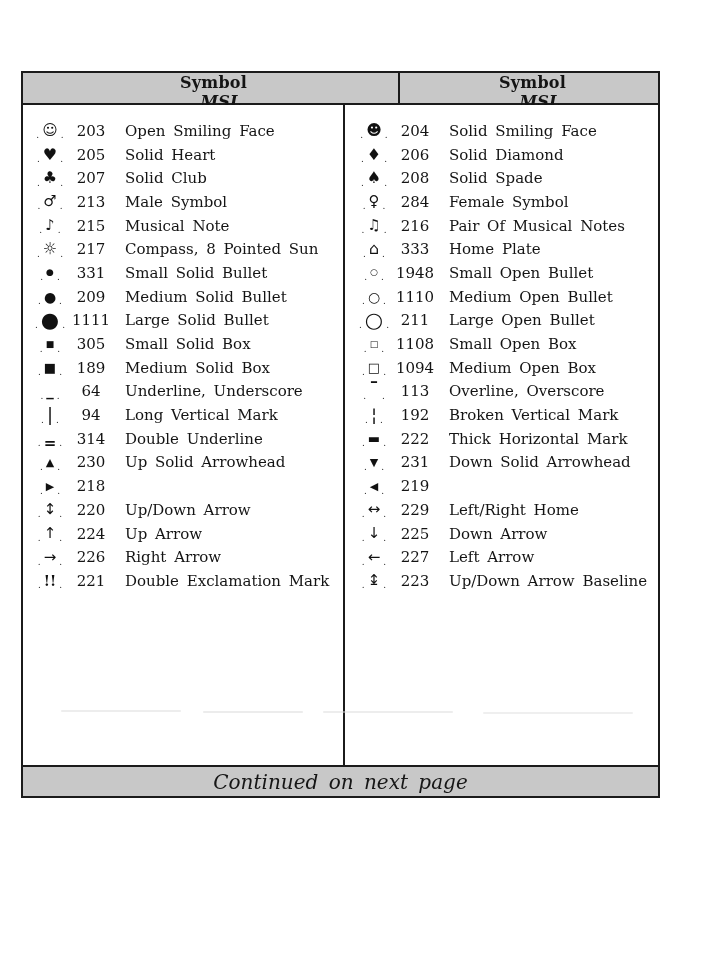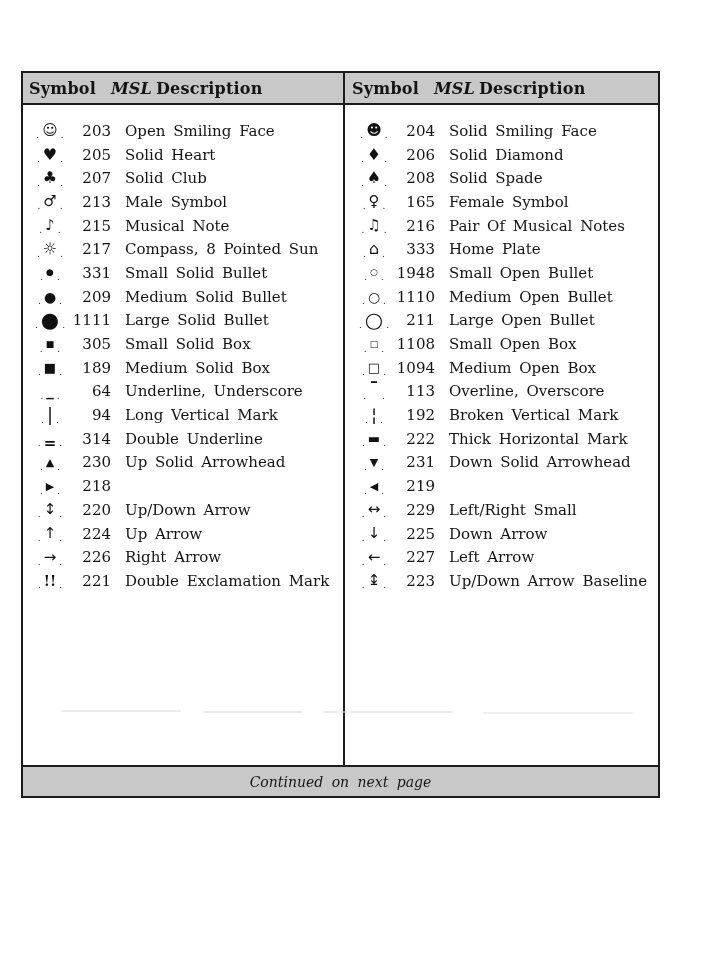--- a/index.html
+++ b/index.html
@@ -13,22 +13,22 @@
   }
   .symtable {
     position:absolute; left:21px; top:71px;
     width:639px; height:727px;
     border:2px solid #1b1b1b;
     display:flex; flex-direction:column;
     background:#ffffff;
   }
   
   .thead { height:32px; background:#c8c8c8; border-bottom:2px solid #1b1b1b; display:flex; flex:0 0 auto; }
-  .th { width:320px; display:flex; align-items:center; padding-left:6px;
-        font-weight:bold; font-size:16px; letter-spacing:.2px; }
+  .th { width:375px; display:flex; align-items:center; padding-left:6px;
+        font-weight:bold; font-size:16px; letter-spacing:.2px;flex-direction:column; }
   .th.right { flex:1; border-left:2px solid #1b1b1b; padding-left:7px; }
   .h-msl  { margin-left:15px;font-style:italic; }
   .h-desc { margin-left:4px; }
   
   .tbody { flex:1; display:flex; position:relative; background:#ffffff; }
   .col { width:322px; padding:14px 0 0 6px; }
   .col.left  { border-right:2px solid #1b1b1b; }
   .col.right { flex:1; padding-left:8px; }
   
   .row { height:23.7px; display:flex; align-items:center; }
@@ -50,26 +50,26 @@
   .box-sm .g    { font-size:9px; }
   .box-md .g    { font-size:13px; }
   .low .g       { font-size:15px; font-weight:bold; }
   .low2 .g      { transform:translateY(5px); font-weight:bold; }
   .tall .g      { font-size:18px; }
   .high .g      { font-size:20px; font-weight:bold; transform:translateY(-2px); }
   .thick .g     { font-size:13px; }
   .tri .g       { font-size:11px; }
   .arr .g       { font-size:15px; }
   .bang .g      { font-family:"DejaVu Serif",serif; font-weight:bold; font-size:14px; letter-spacing:0; }
-  .msl  { width:40px; text-align:right; font-size:15px; }
+  .msl  { width:40px; text-align:center; font-size:15px; }
   .desc { margin-left:14px; font-size:15px; word-spacing:3px; white-space:nowrap; }
   
   .tfoot { height:31px; background:#c8c8c8; border-top:2px solid #1b1b1b;
            display:flex; align-items:center; justify-content:center; flex:0 0 auto; }
-  .cont { font-style:italic; font-size:14px; word-spacing:4px; color:#161616; }
+  .cont { font-style:italic; font-size:20px; word-spacing:4px; color:#161616; }
   
   .artifact { position:absolute; background:#dcdcdc; height:2px; border-radius:1px; opacity:.75; }
   .a1 { left:38px;  top:605px; width:120px; opacity:.5; }
   .a2 { left:180px; top:606px; width:100px; opacity:.55; }
   .a3 { left:300px; top:606px; width:130px; opacity:.5; }
   .a4 { left:460px; top:607px; width:150px; opacity:.45; }
 </style>
 </head>
 <body>
 
@@ -248,21 +248,21 @@
           <span class="sym v16">
             <i class="g">♠</i>
           </span>
           <span class="msl">208</span>
           <span class="desc">Solid Spade</span>
         </div>
         <div class="row">
           <span class="sym v15">
             <i class="g">♀</i>
           </span>
-          <span class="msl">165</span>
+          <span class="msl">284</span>
           <span class="desc">Female Symbol</span>
         </div>
         <div class="row">
           <span class="sym v15">
             <i class="g">♫</i>
           </span>
           <span class="msl">216</span>
           <span class="desc">Pair Of Musical Notes</span>
         </div>
         <div class="row">
@@ -339,21 +339,21 @@
           <span class="sym tri">
             <i class="g">◀</i>
           </span>
           <span class="msl">219</span>
         </div>
         <div class="row">
           <span class="sym arr">
             <i class="g">↔</i>
           </span>
           <span class="msl">229</span>
-          <span class="desc">Left/Right Small</span>
+          <span class="desc">Left/Right Home</span>
         </div>
         <div class="row">
           <span class="sym arr">
             <i class="g">↓</i>
           </span>
           <span class="msl">225</span>
           <span class="desc">Down Arrow</span>
         </div>
         <div class="row">
           <span class="sym arr">

